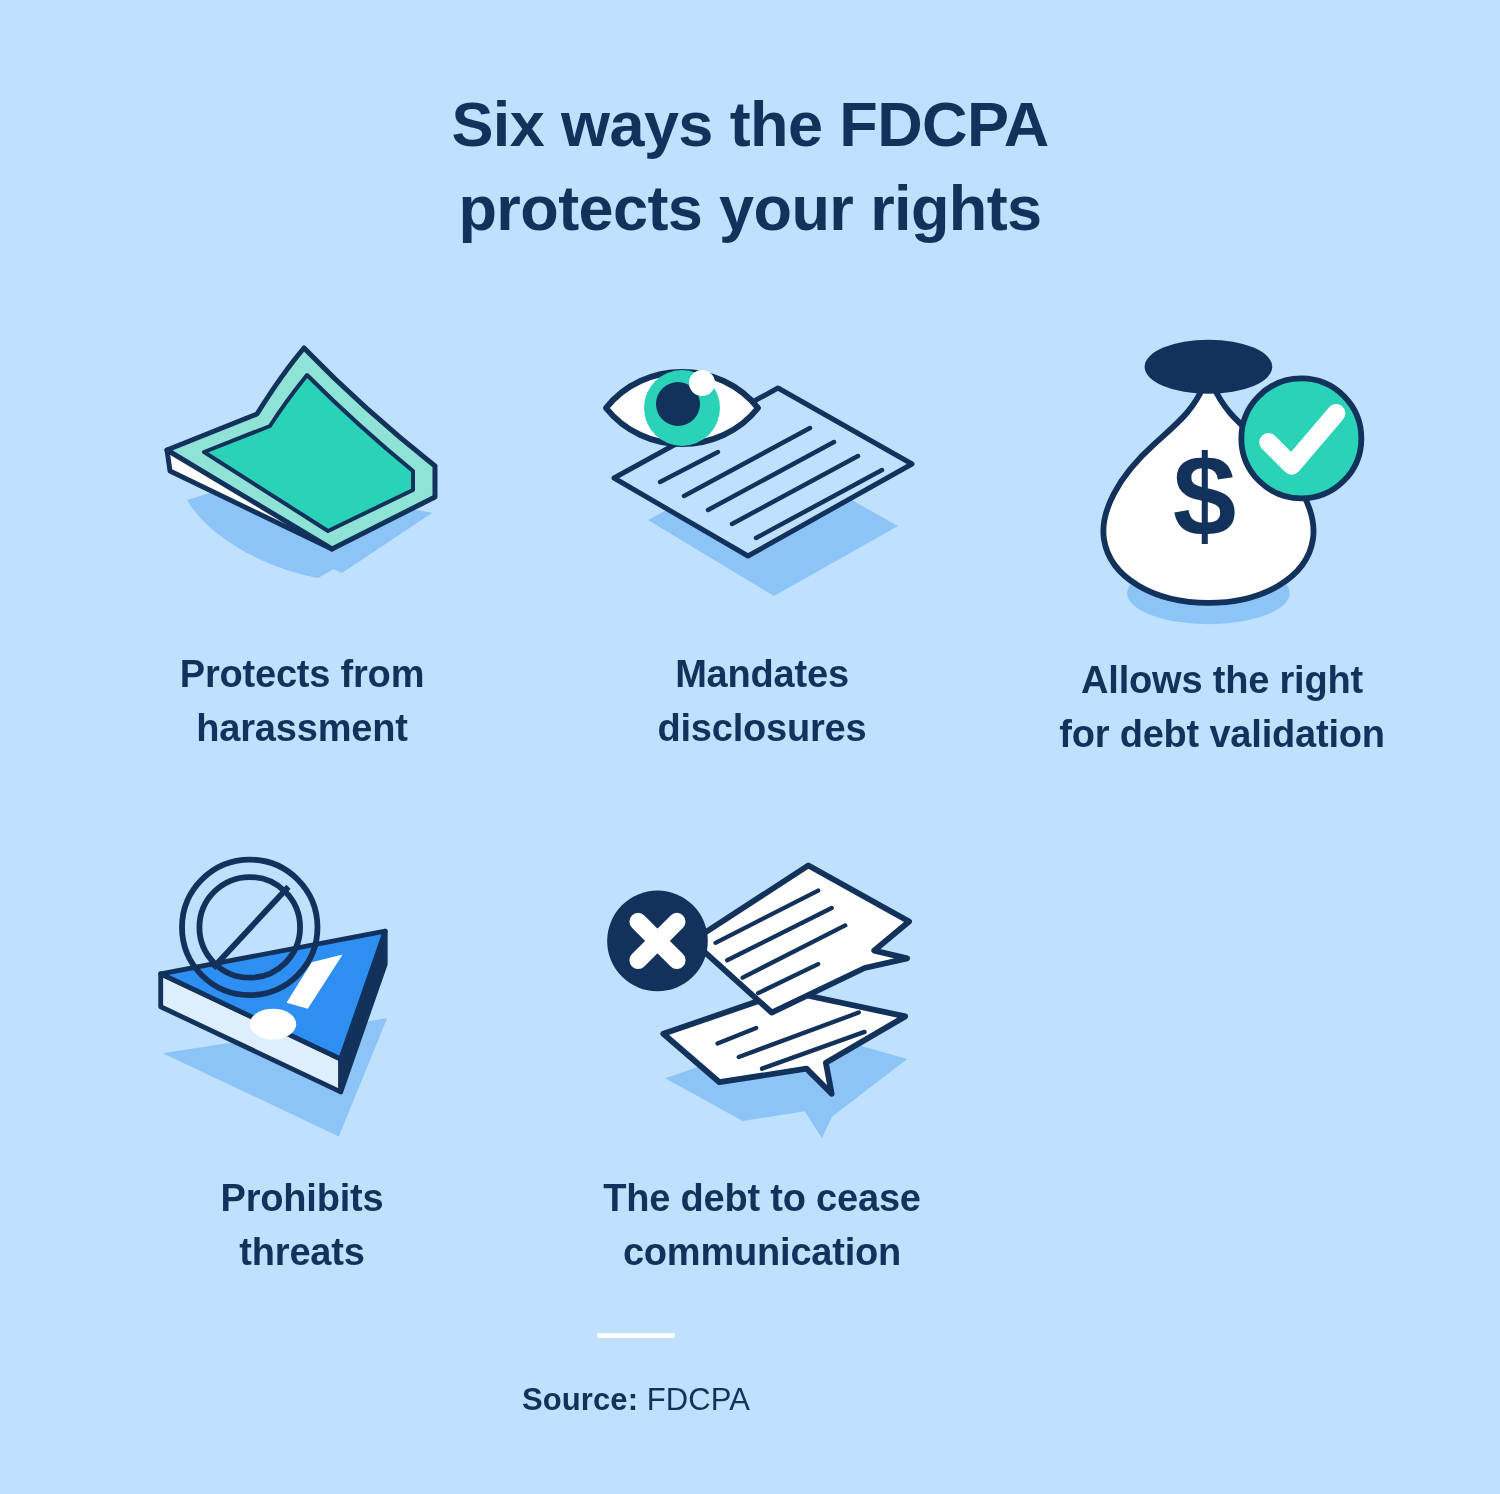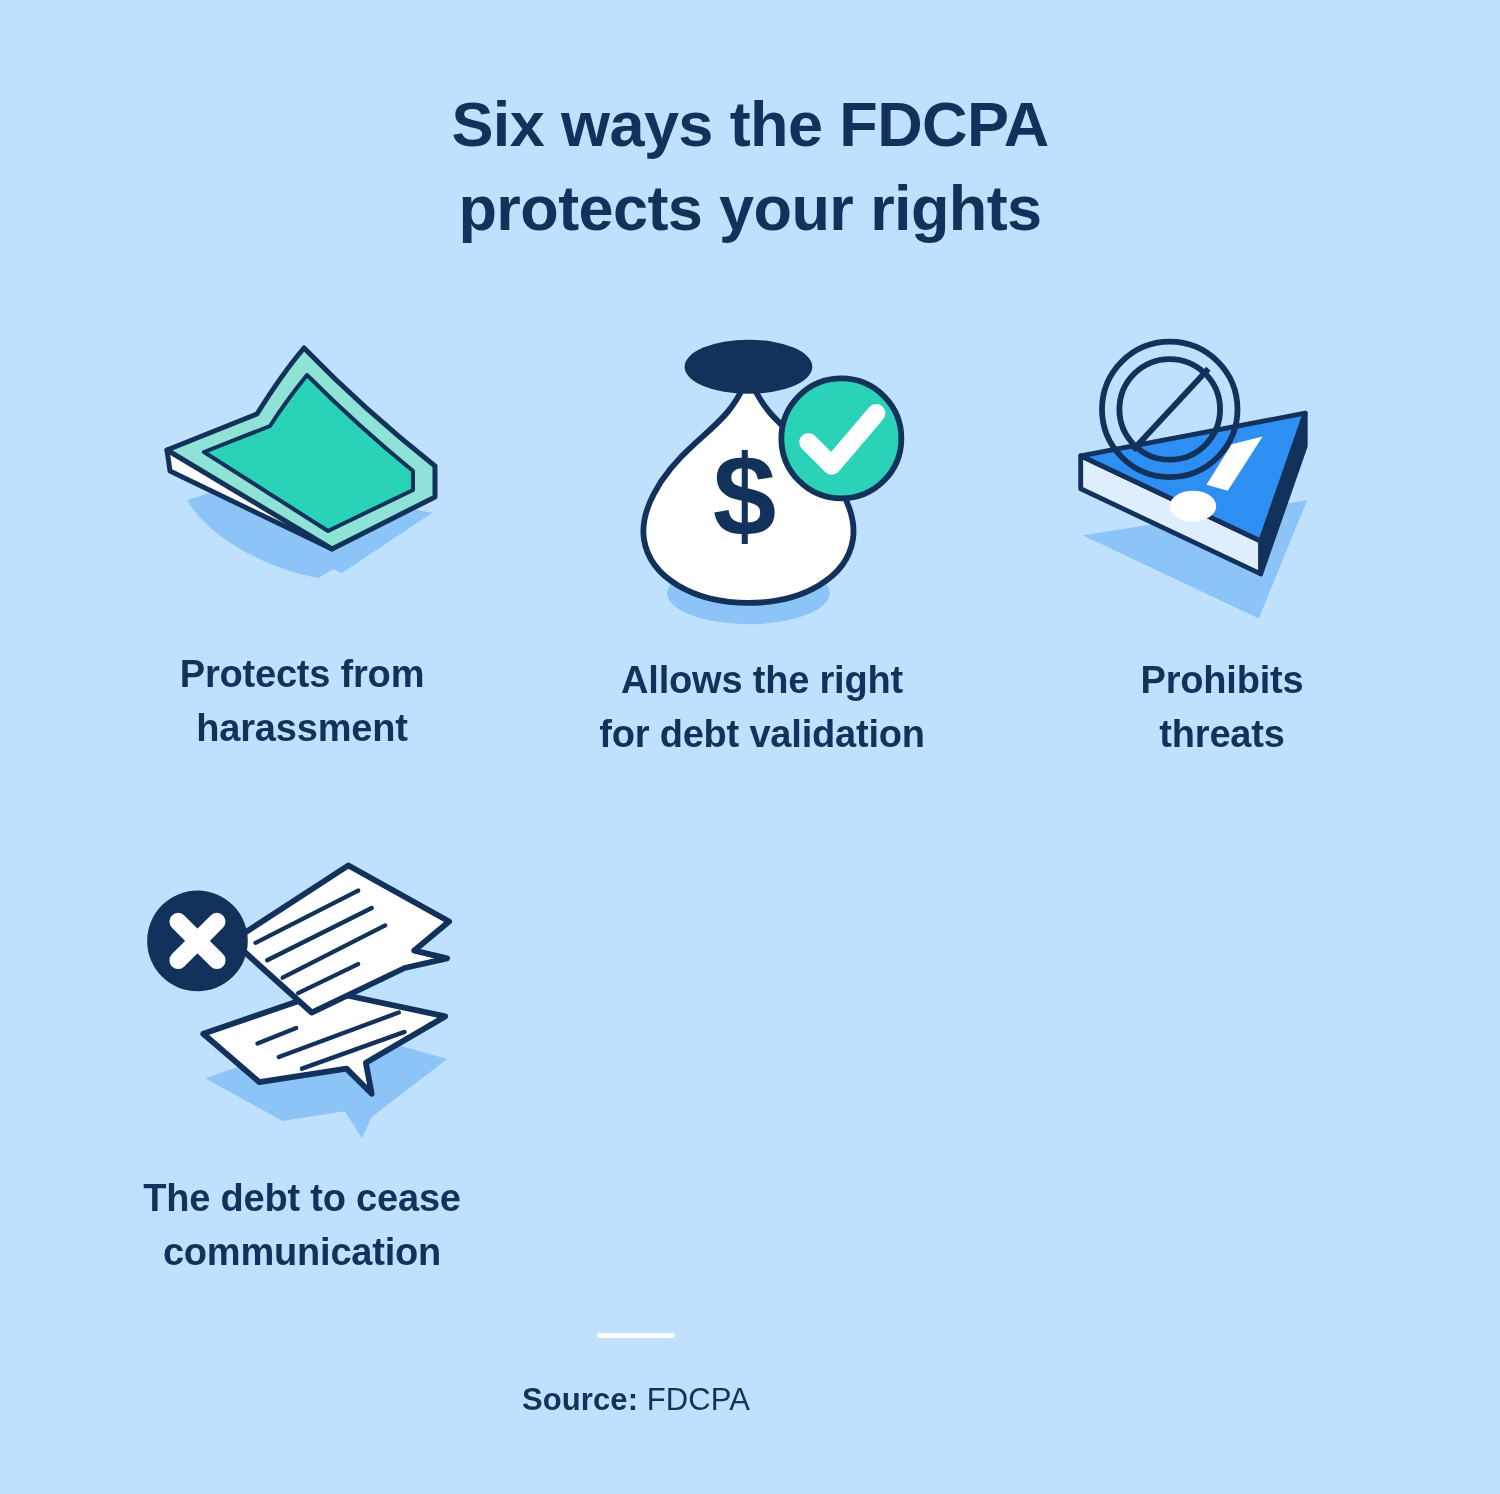--- a/index.html
+++ b/index.html
@@ -129,20 +129,47 @@
           <path d="M35 120 L125 84 C140 60 155 38 172 18 C205 52 255 98 303 136 L303 167 L200 219 Z" fill="#8fe3d6" stroke="#12315b" stroke-width="5" stroke-linejoin="round"></path>
 
           <path d="M72 122 L138 96 C150 77 163 60 175 45 C203 73 243 110 281 141 L281 160 L196 201 Z" fill="#2ad3b8" stroke="#12315b" stroke-width="4" stroke-linejoin="round"></path>
         </svg>
       </div>
       <div class="cell-label">Protects from
 harassment</div>
     </div>
 
 
+    <div class="cell row1">
+      <div class="icon-wrap">
+        <svg viewBox="0 0 340 300" xmlns="http://www.w3.org/2000/svg">
+
+          <path d="M56 190 L178 124 L306 196 L182 266 Z" fill="#8cc4f8"></path>
+
+          <path d="M22 148 L186 58 L320 134 L156 226 Z" fill="#bfe1fe" stroke="#12315b" stroke-width="5" stroke-linejoin="round"></path>
+
+          <g stroke="#12315b" stroke-width="4.5" stroke-linecap="round" fill="none">
+            <line x1="68" y1="152" x2="126" y2="122"></line>
+            <line x1="92" y1="166" x2="218" y2="98"></line>
+            <line x1="116" y1="180" x2="242" y2="112"></line>
+            <line x1="140" y1="194" x2="266" y2="126"></line>
+            <line x1="164" y1="208" x2="290" y2="140"></line>
+          </g>
+
+          <g>
+            <path d="M14 78 C52 30 128 30 166 78 C128 126 52 126 14 78 Z" fill="#ffffff" stroke="#12315b" stroke-width="6" stroke-linejoin="round"></path>
+            <circle cx="90" cy="78" r="38" fill="#2ad3b8"></circle>
+            <circle cx="86" cy="74" r="22" fill="#12315b"></circle>
+            <circle cx="110" cy="53" r="13" fill="#ffffff"></circle>
+          </g>
+        </svg>
+      </div>
+      <div class="cell-label">Mandates
+disclosures</div>
+    </div>
 
     <div class="cell row2">
       <div class="icon-wrap">
         <svg viewBox="0 0 340 310" xmlns="http://www.w3.org/2000/svg">
 
           <ellipse cx="156" cy="272" rx="84" ry="32" fill="#8cc4f8"></ellipse>
 
           <path d="M152 56 C140 84 124 96 100 118 C62 152 44 188 48 216
                    C54 256 100 282 156 282 C212 282 258 256 264 216
                    C268 188 250 152 212 118 C188 96 172 84 160 56 Z" fill="#ffffff" stroke="#12315b" stroke-width="6" stroke-linejoin="round"></path>

